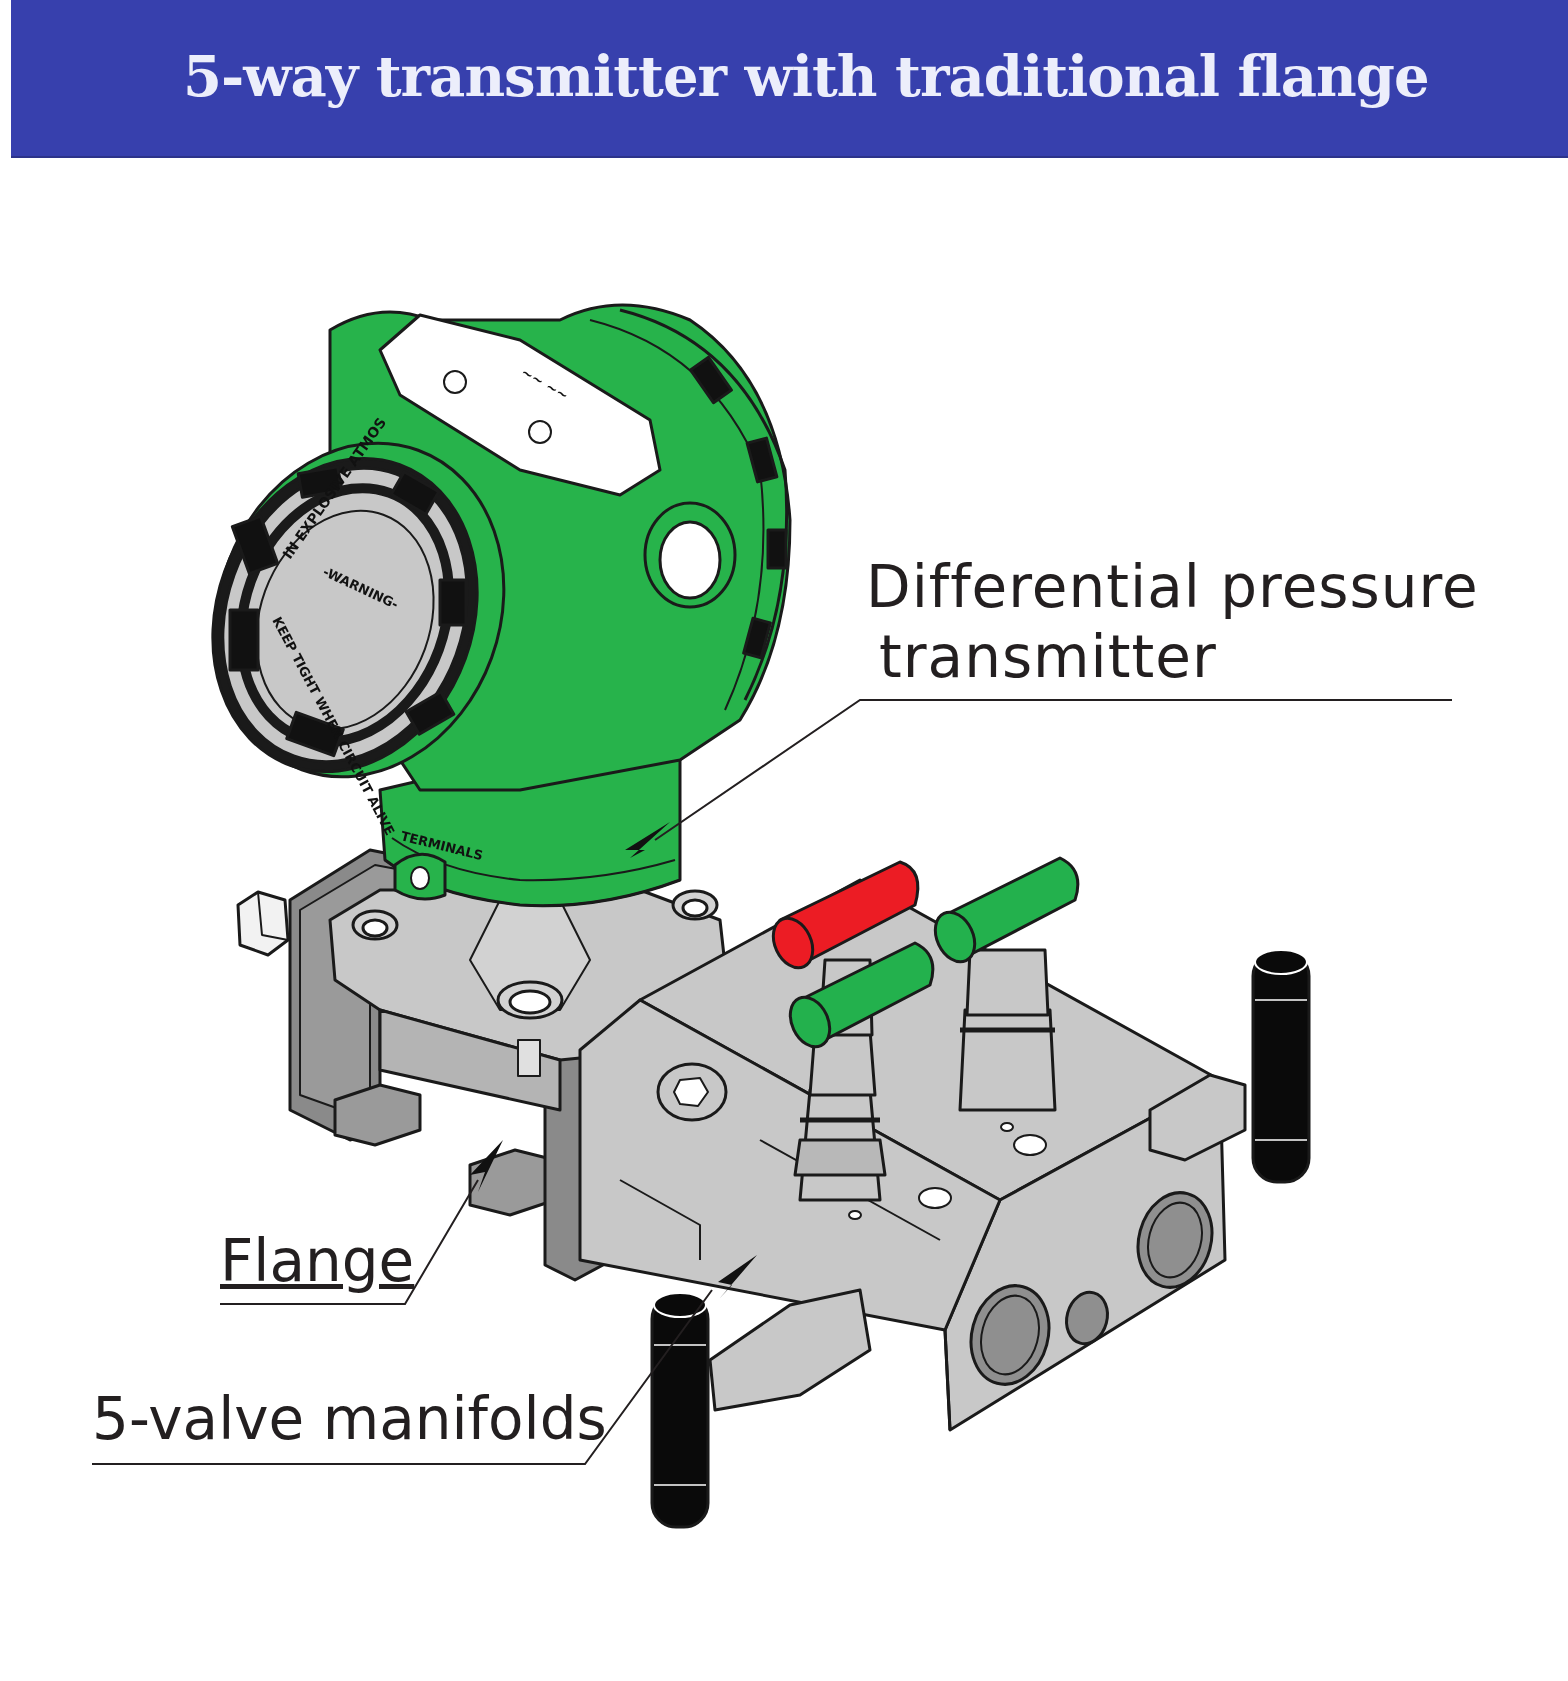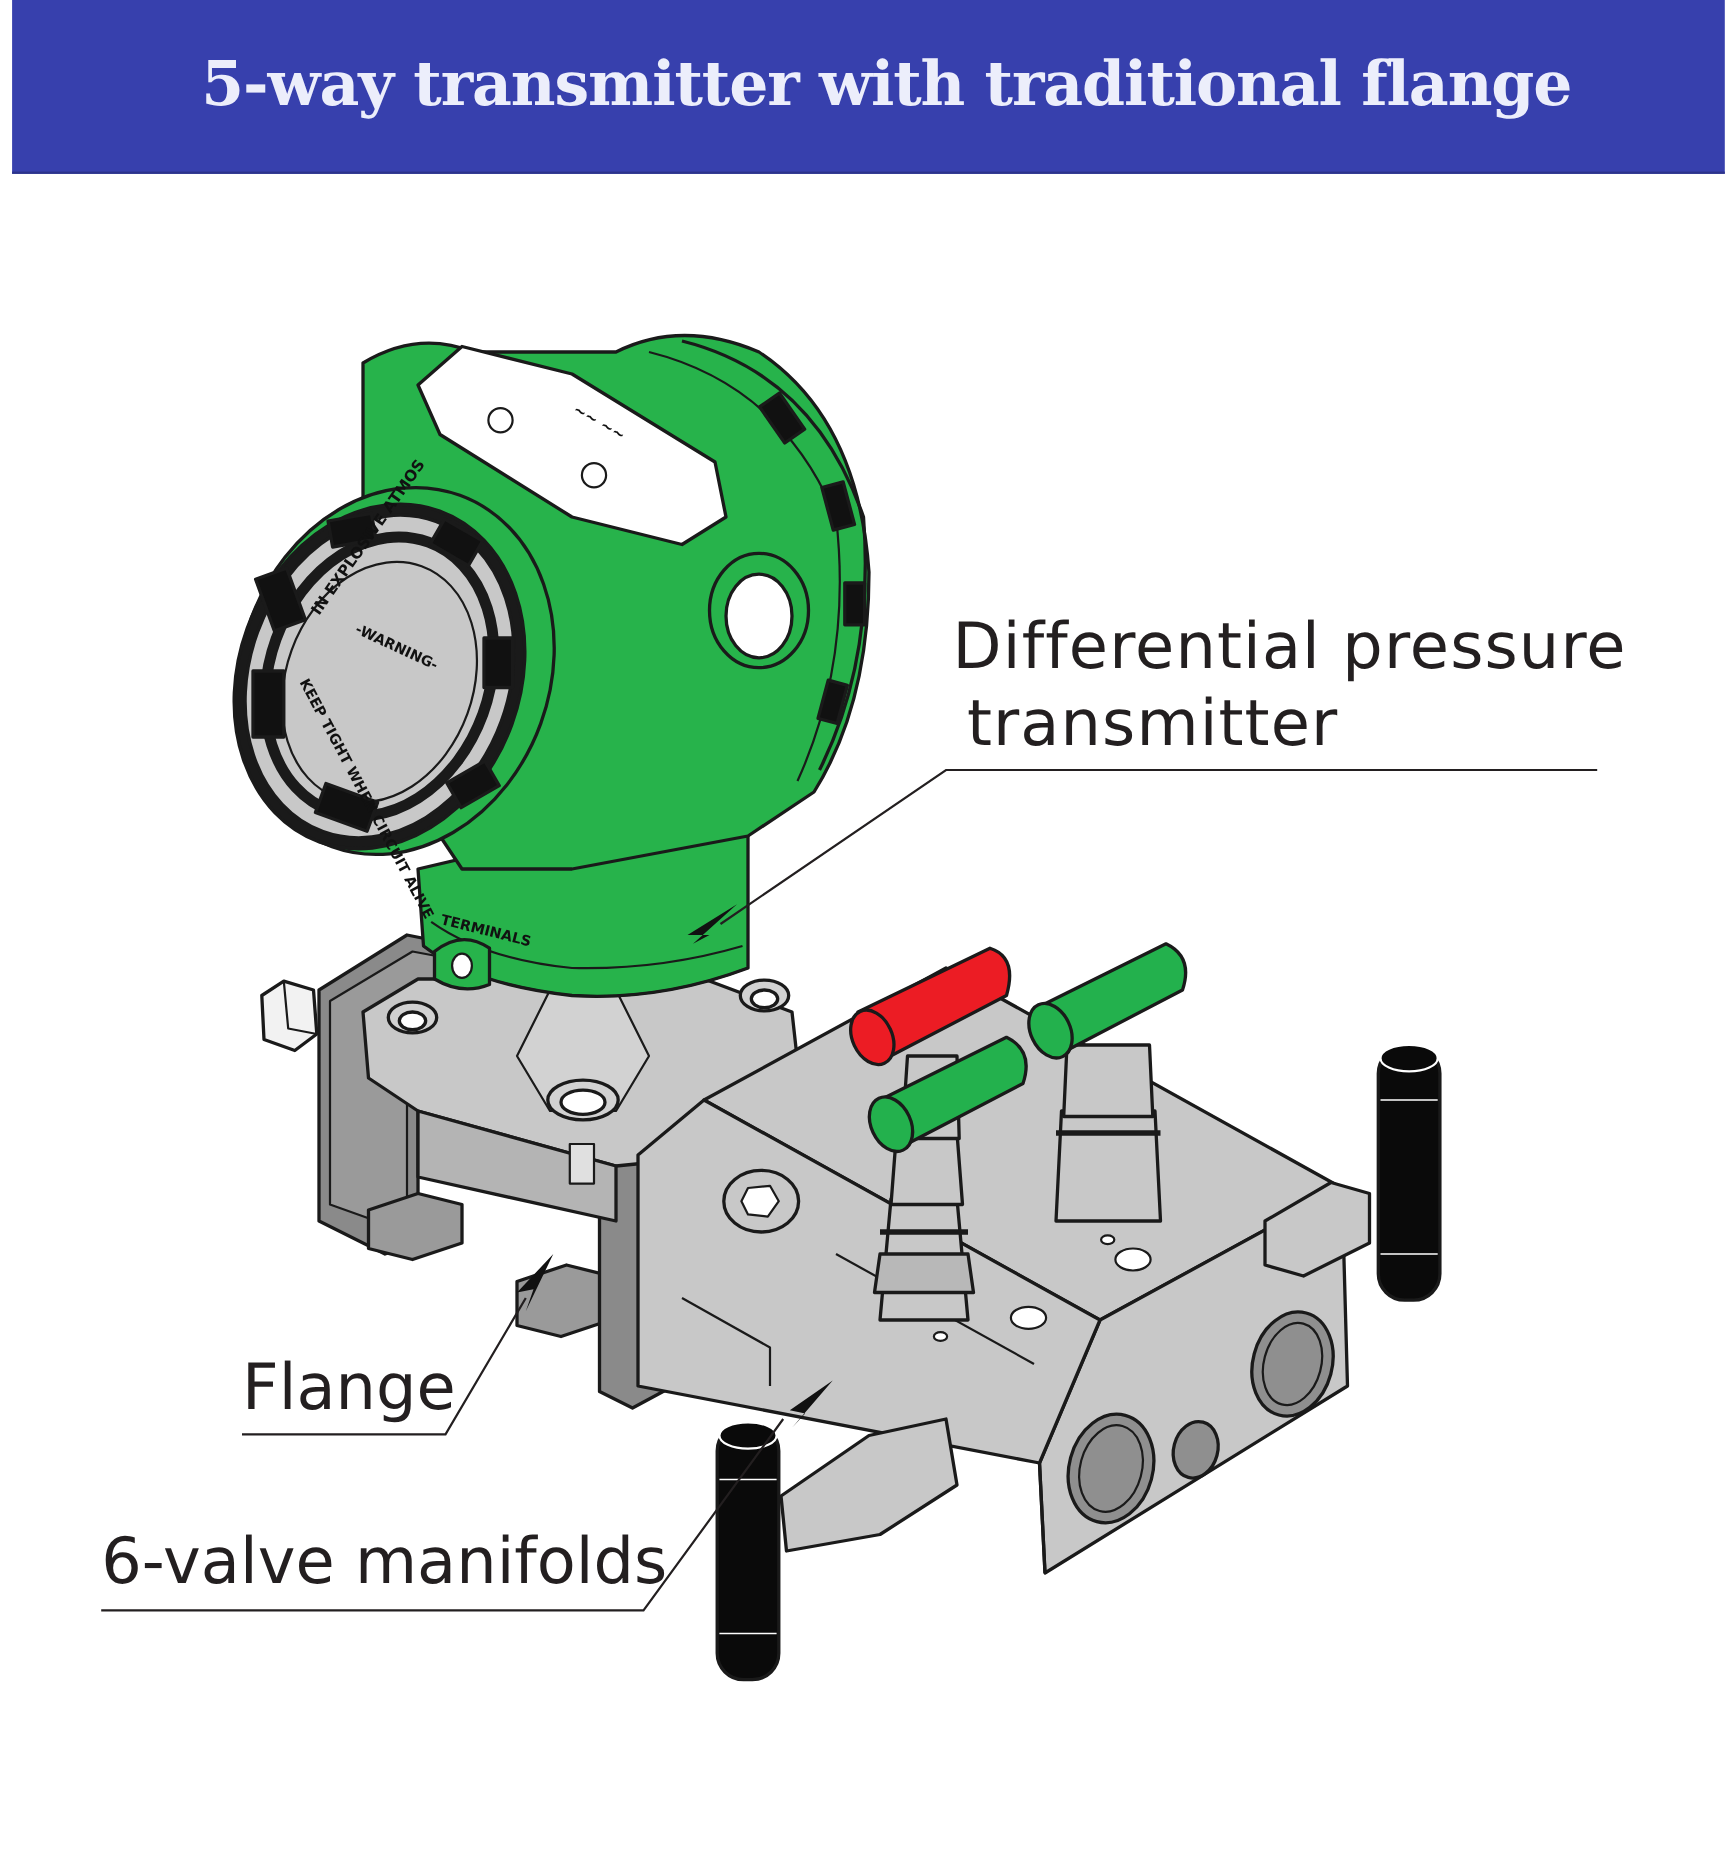--- a/index.html
+++ b/index.html
@@ -14,21 +14,21 @@
       font-weight: bold; font-size: 56px; letter-spacing: -1px;
       color: #eceefb; white-space: nowrap; line-height: 1;
     }
     .illustration { position: absolute; left: 0; top: 0; width: 1568px; height: 1681px; }
     .callout-label {
       position: absolute; font-family: "DejaVu Sans", sans-serif; color: #231f20;
       font-size: 58px; line-height: 1; white-space: nowrap;
     }
     .label-dp1 { left: 866px; top: 558px; letter-spacing: 1px; }
     .label-dp2 { left: 866px; top: 628px; letter-spacing: 1px; margin-left: 13px; }
-    .label-flange { left: 220px; top: 1232px; }
+    .label-flange { left: 220px; top: 1232px; text-decoration: underline; }
     .label-manifold { left: 92px; top: 1390px; }
   </style>
 </head>
 <body>
 
 <div class="header">
   <div class="header-title">5-way transmitter with traditional flange</div>
 </div>
 
 <svg class="illustration" viewBox="0 0 1568 1681" xmlns="http://www.w3.org/2000/svg">
@@ -184,13 +184,13 @@
   <g fill="#111111" stroke="none">
     <path d="M670 822 L625 850 L645 850 L630 858 Z"></path>
     <path d="M503 1140 L470 1175 L485 1172 L478 1192 Z"></path>
     <path d="M757 1255 L718 1282 L732 1285 L720 1298 Z"></path>
   </g>
 </svg>
 
 <div class="callout-label label-dp1">Differential pressure</div>
 <div class="callout-label label-dp2">transmitter</div>
 <div class="callout-label label-flange">Flange</div>
-<div class="callout-label label-manifold">6-valve manifolds</div>
+<div class="callout-label label-manifold">5-valve manifolds</div>
 
 </body></html>

